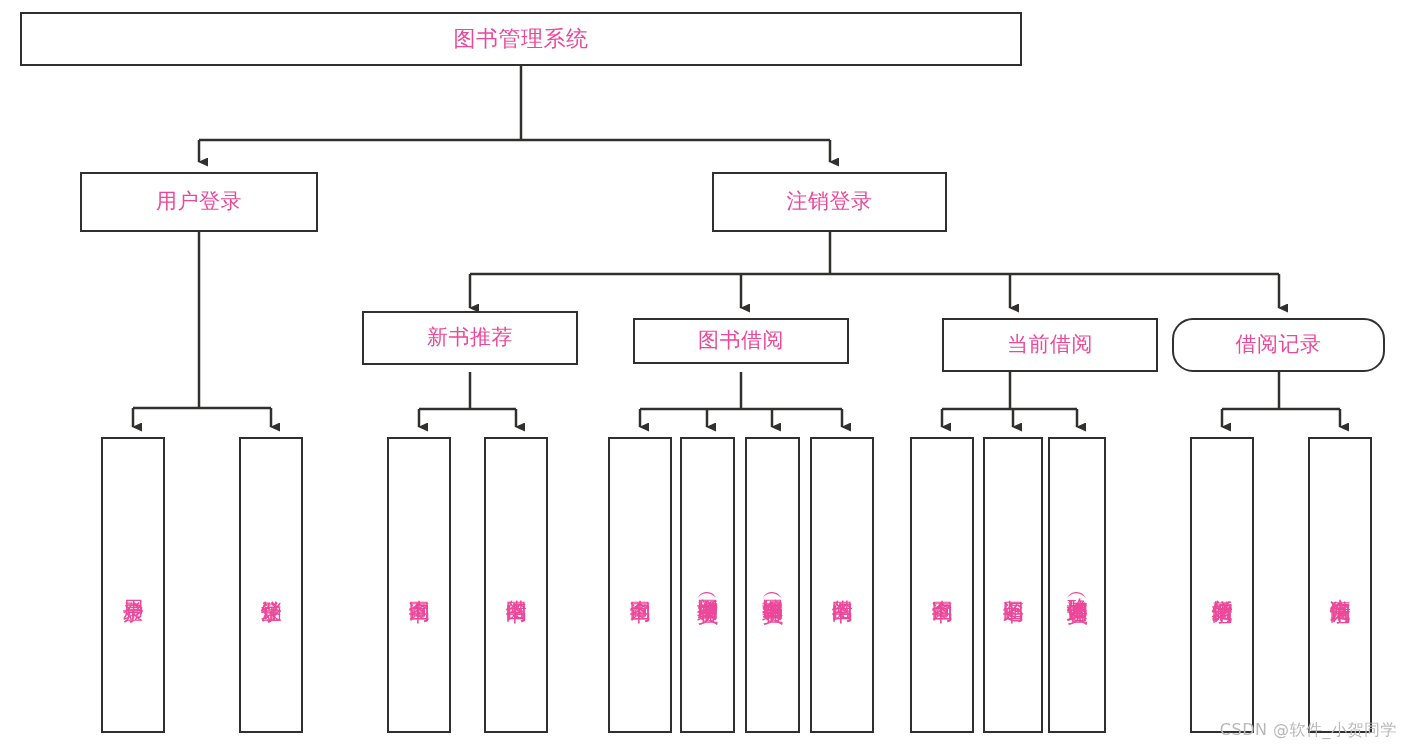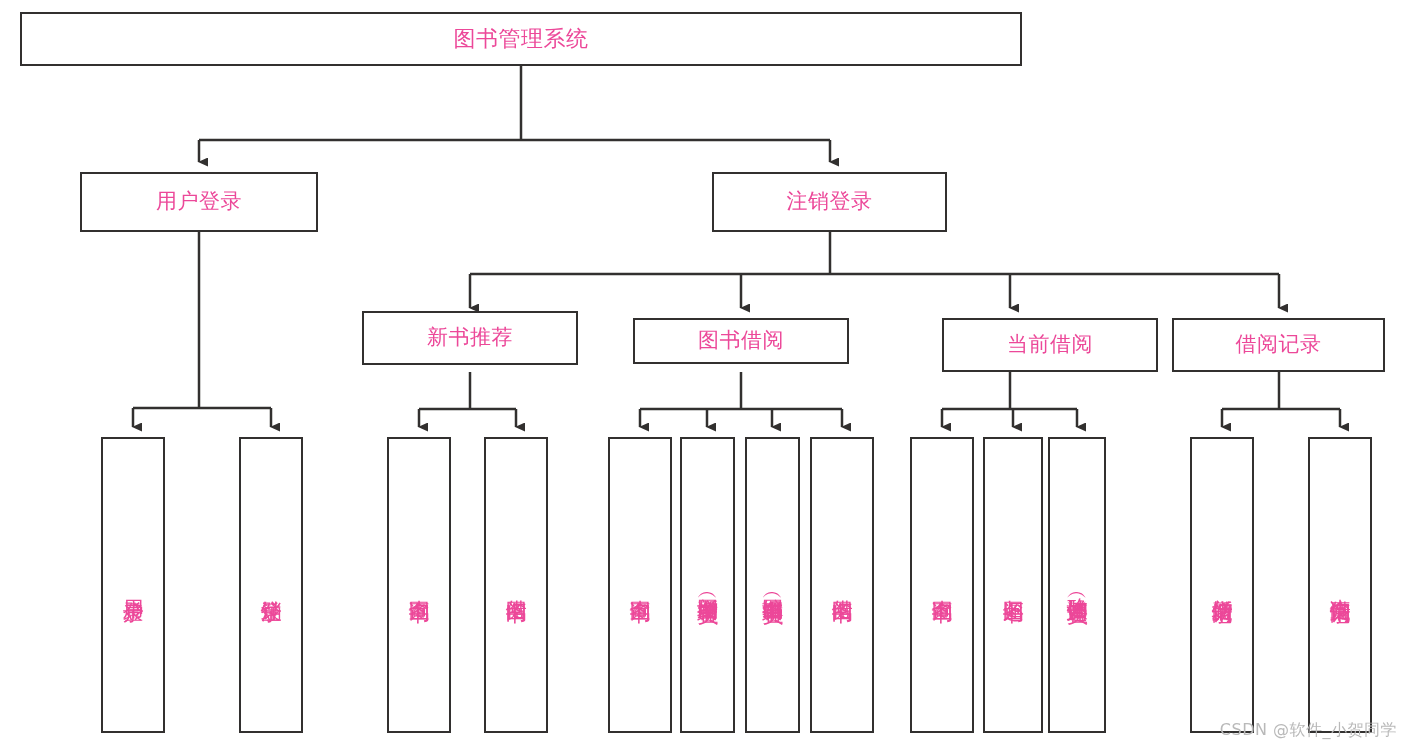--- a/index.html
+++ b/index.html
@@ -124,21 +124,21 @@
   <div class="node node-h" style="left:80px; top:172px; width:238px; height:60px;">用户登录</div>
 
   <div class="node node-h" style="left:712px; top:172px; width:235px; height:60px;">注销登录</div>
 
   <div class="node node-h" style="left:362px; top:311px; width:216px; height:54px;">新书推荐</div>
 
   <div class="node node-h" style="left:633px; top:318px; width:216px; height:46px;text-align:center;">图书借阅</div>
 
   <div class="node node-h" style="left:902px; top:318px; width:216px; height:54px;margin-left:40px;">当前借阅</div>
 
-  <div class="node node-h" style="left:1172px; top:318px; width:213px; height:54px;">借阅记录</div>
+  <div class="node node-h" style="left:1172px; top:318px; width:213px; height:54px;border-radius:21px;">借阅记录</div>
 
   <div class="node node-v" style="left:101px; top:437px; width:64px; height:296px;">用户登录</div>
 
   <div class="node node-v" style="left:239px; top:437px; width:64px; height:296px;">注销登录</div>
 
   <div class="node node-v" style="left:387px; top:437px; width:64px; height:296px;">查询图书</div>
 
   <div class="node node-v" style="left:484px; top:437px; width:64px; height:296px;">借阅图书</div>
 
   <div class="node node-v" style="left:608px; top:437px; width:64px; height:296px;">查询图书</div>

